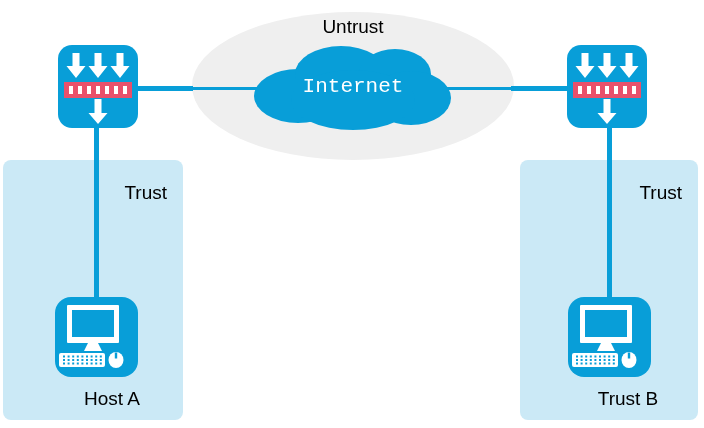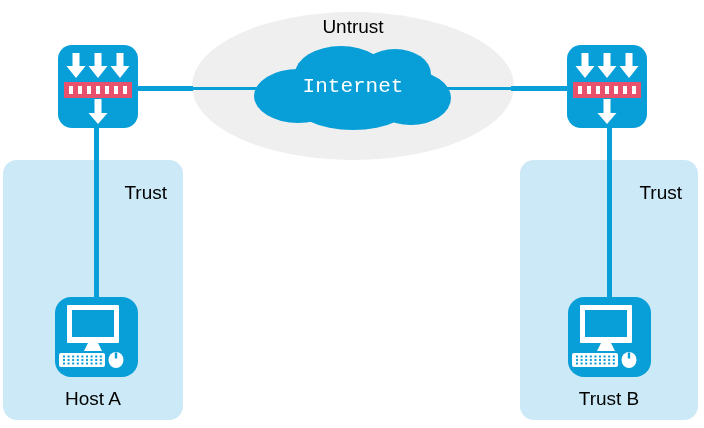--- a/index.html
+++ b/index.html
@@ -11,30 +11,30 @@
   
   .untrust-ellipse{
     left:192px;top:12px;width:322px;height:148px;
     background:#EFEFEF;border-radius:50%;
   }
   .untrust-label{
     left:192px;top:16px;width:322px;text-align:center;
     font-size:19px;color:#000;
   }
   .trust-zone{
-    top:160px;height:260px;background:#CBE9F6;border-radius:14px;
+    top:160px;height:260px;background:#CBE9F6;border-radius:8px;
   }
   .trust-zone.left{left:3px;width:180px;}
   .trust-zone.right{left:520px;width:178px;}
   .trust-label{
     position:absolute;top:22px;right:16px;font-size:19px;color:#000;
   }
   .host-label{
     position:absolute;bottom:10px;left:0;width:100%;text-align:center;
-    font-size:19px;color:#000;
+    font-size:19px;color:#000;padding-left:19px;
   }
   
   .link{background:#089ED8;}
   .wan-thin{left:192px;top:87px;width:322px;height:3px;}
   .wan-thick-left{left:135px;top:86px;width:58px;height:5px;}
   .wan-thick-right{left:511px;top:86px;width:58px;height:5px;}
   .vlink-left{left:94px;top:124px;width:5px;height:178px;}
   .vlink-right{left:607px;top:124px;width:5px;height:178px;}
   
   .cloud{left:253px;top:40px;width:200px;height:92px;}

